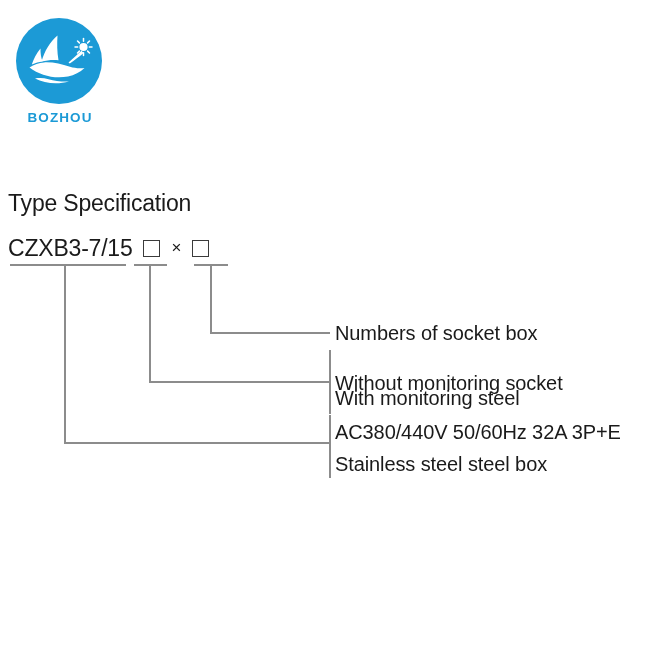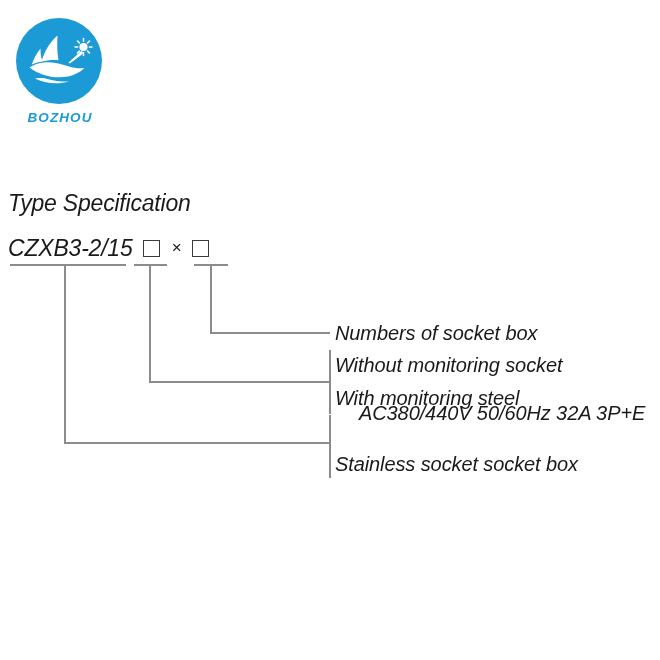--- a/index.html
+++ b/index.html
@@ -10,21 +10,20 @@
   body {
     font-family: "Liberation Sans", sans-serif;
     -webkit-font-smoothing: antialiased;
   }
   #page {
     position: relative;
     width: 660px;
     height: 660px;
     background: #ffffff;
     overflow: hidden;
-    font-style: italic;
   }
 
   
   #logo-block {
     position: absolute;
     left: 8px;
     top: 18px;
     width: 120px;
     height: 112px;
   }
@@ -105,23 +104,23 @@
   
   .callout-label {
     position: absolute;
     font-size: 20px;
     color: #1a1a1a;
     white-space: nowrap;
     letter-spacing: -0.1px;
     font-family: "Liberation Sans", sans-serif;
   }
   #label-0 { left: 335px; top: 322px; }
-  #label-1 { left: 335px; top: 354px; }
+  #label-1 { left: 335px; top: 372px; }
   #label-2 { left: 335px; top: 387px; }
-  #label-3 { left: 335px; top: 402px; margin-left: 24px; }
+  #label-3 { left: 335px; top: 421px; }
   #label-4 { left: 335px; top: 453px; }
 </style>
 </head>
 <body>
 
 <div id="page">
 
   <div id="logo-block">
     <svg id="logo-mark" viewBox="0 0 86 86">
       <circle cx="43" cy="43" r="43" fill="#1c9ad6"></circle>
@@ -151,21 +150,21 @@
         <line x1="73.5" y1="23" x2="71.6" y2="24.9"></line>
         <line x1="63.4" y1="33.1" x2="61.5" y2="35"></line>
       </g>
     </svg>
     <div id="brand-name">BOZHOU</div>
   </div>
 
   <div id="page-title">Type Specification</div>
 
   <div id="model-row">
-    <span id="model-code">CZXB3-2/15</span>
+    <span id="model-code">CZXB3-7/15</span>
     <span class="code-box"></span>
     <span id="multiply-sign">×</span>
     <span class="code-box"></span>
   </div>
 
   <svg id="leader-lines" viewBox="0 0 660 660">
     <g stroke="#8c8c8c" stroke-width="2" fill="none" shape-rendering="crispEdges">
 
       <line x1="10" y1="265" x2="126" y2="265"></line>
 
@@ -187,15 +186,15 @@
   </svg>
 
   <div class="callout-label" id="label-0">Numbers of socket box</div>
 
   <div class="callout-label" id="label-1">Without monitoring socket</div>
 
   <div class="callout-label" id="label-2">With monitoring steel</div>
 
   <div class="callout-label" id="label-3">AC380/440V  50/60Hz  32A 3P+E</div>
 
-  <div class="callout-label" id="label-4">Stainless socket socket box</div>
+  <div class="callout-label" id="label-4">Stainless steel steel box</div>
 
 </div>
 
 </body></html>

